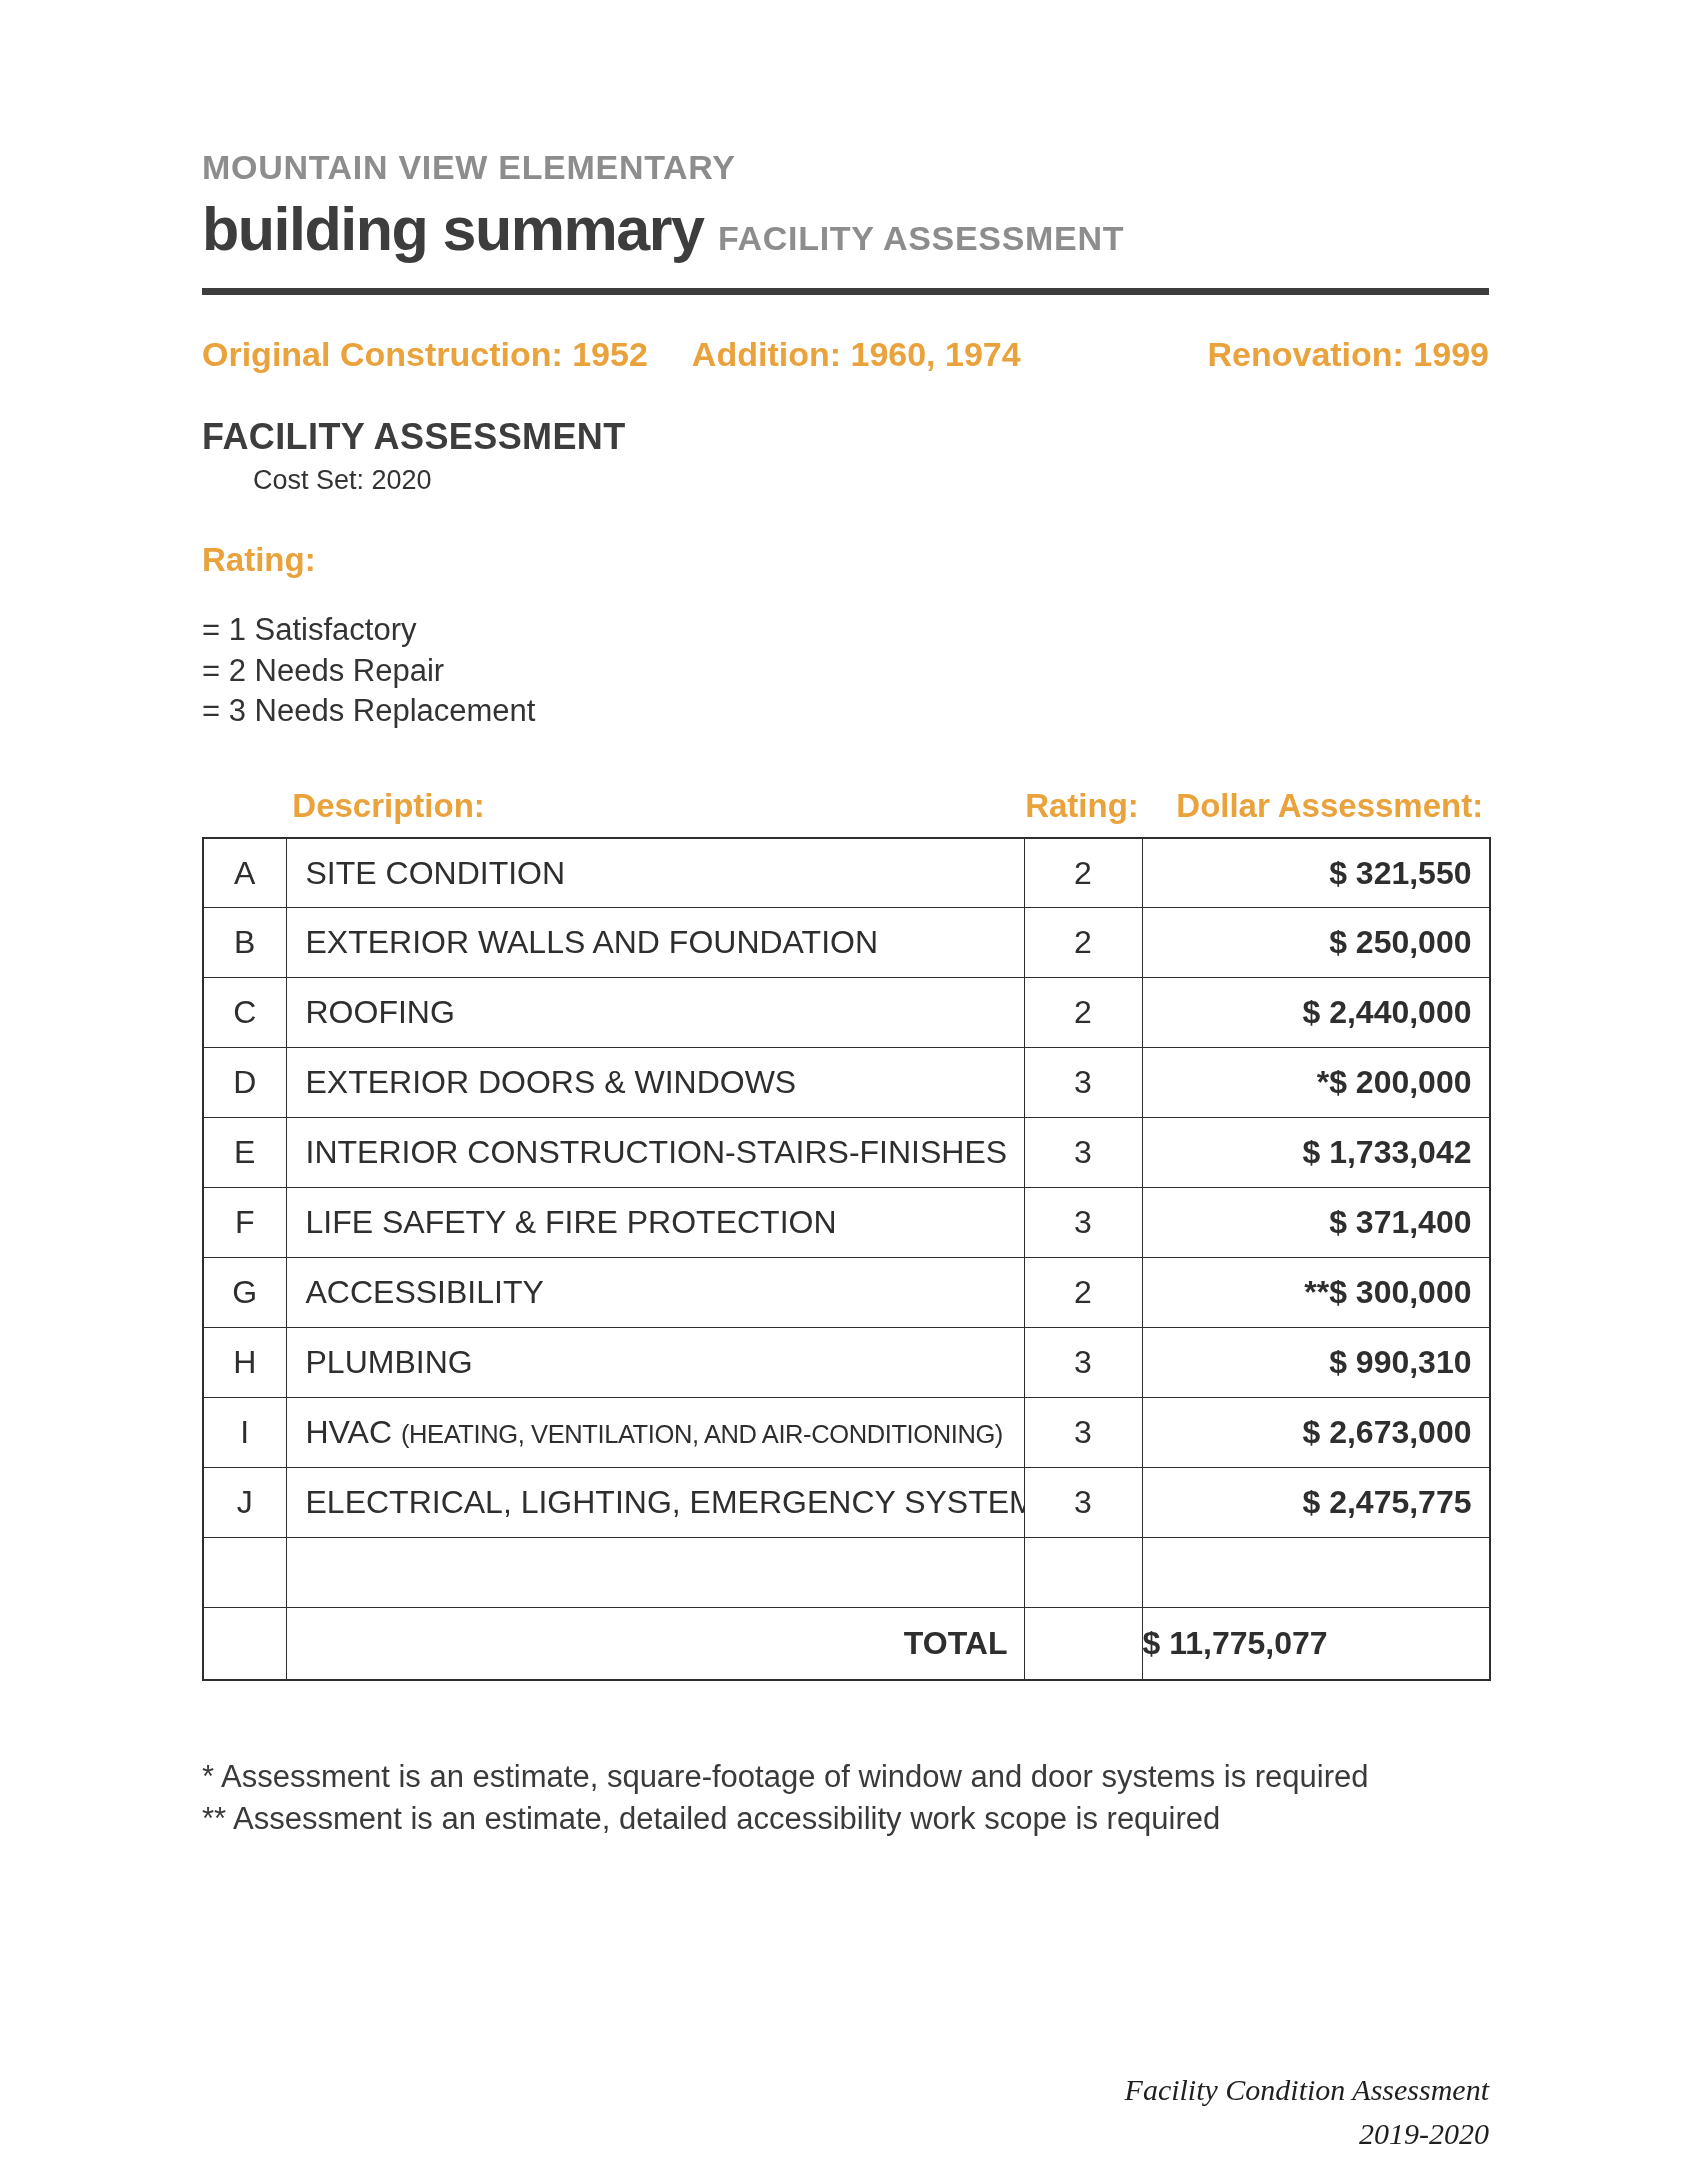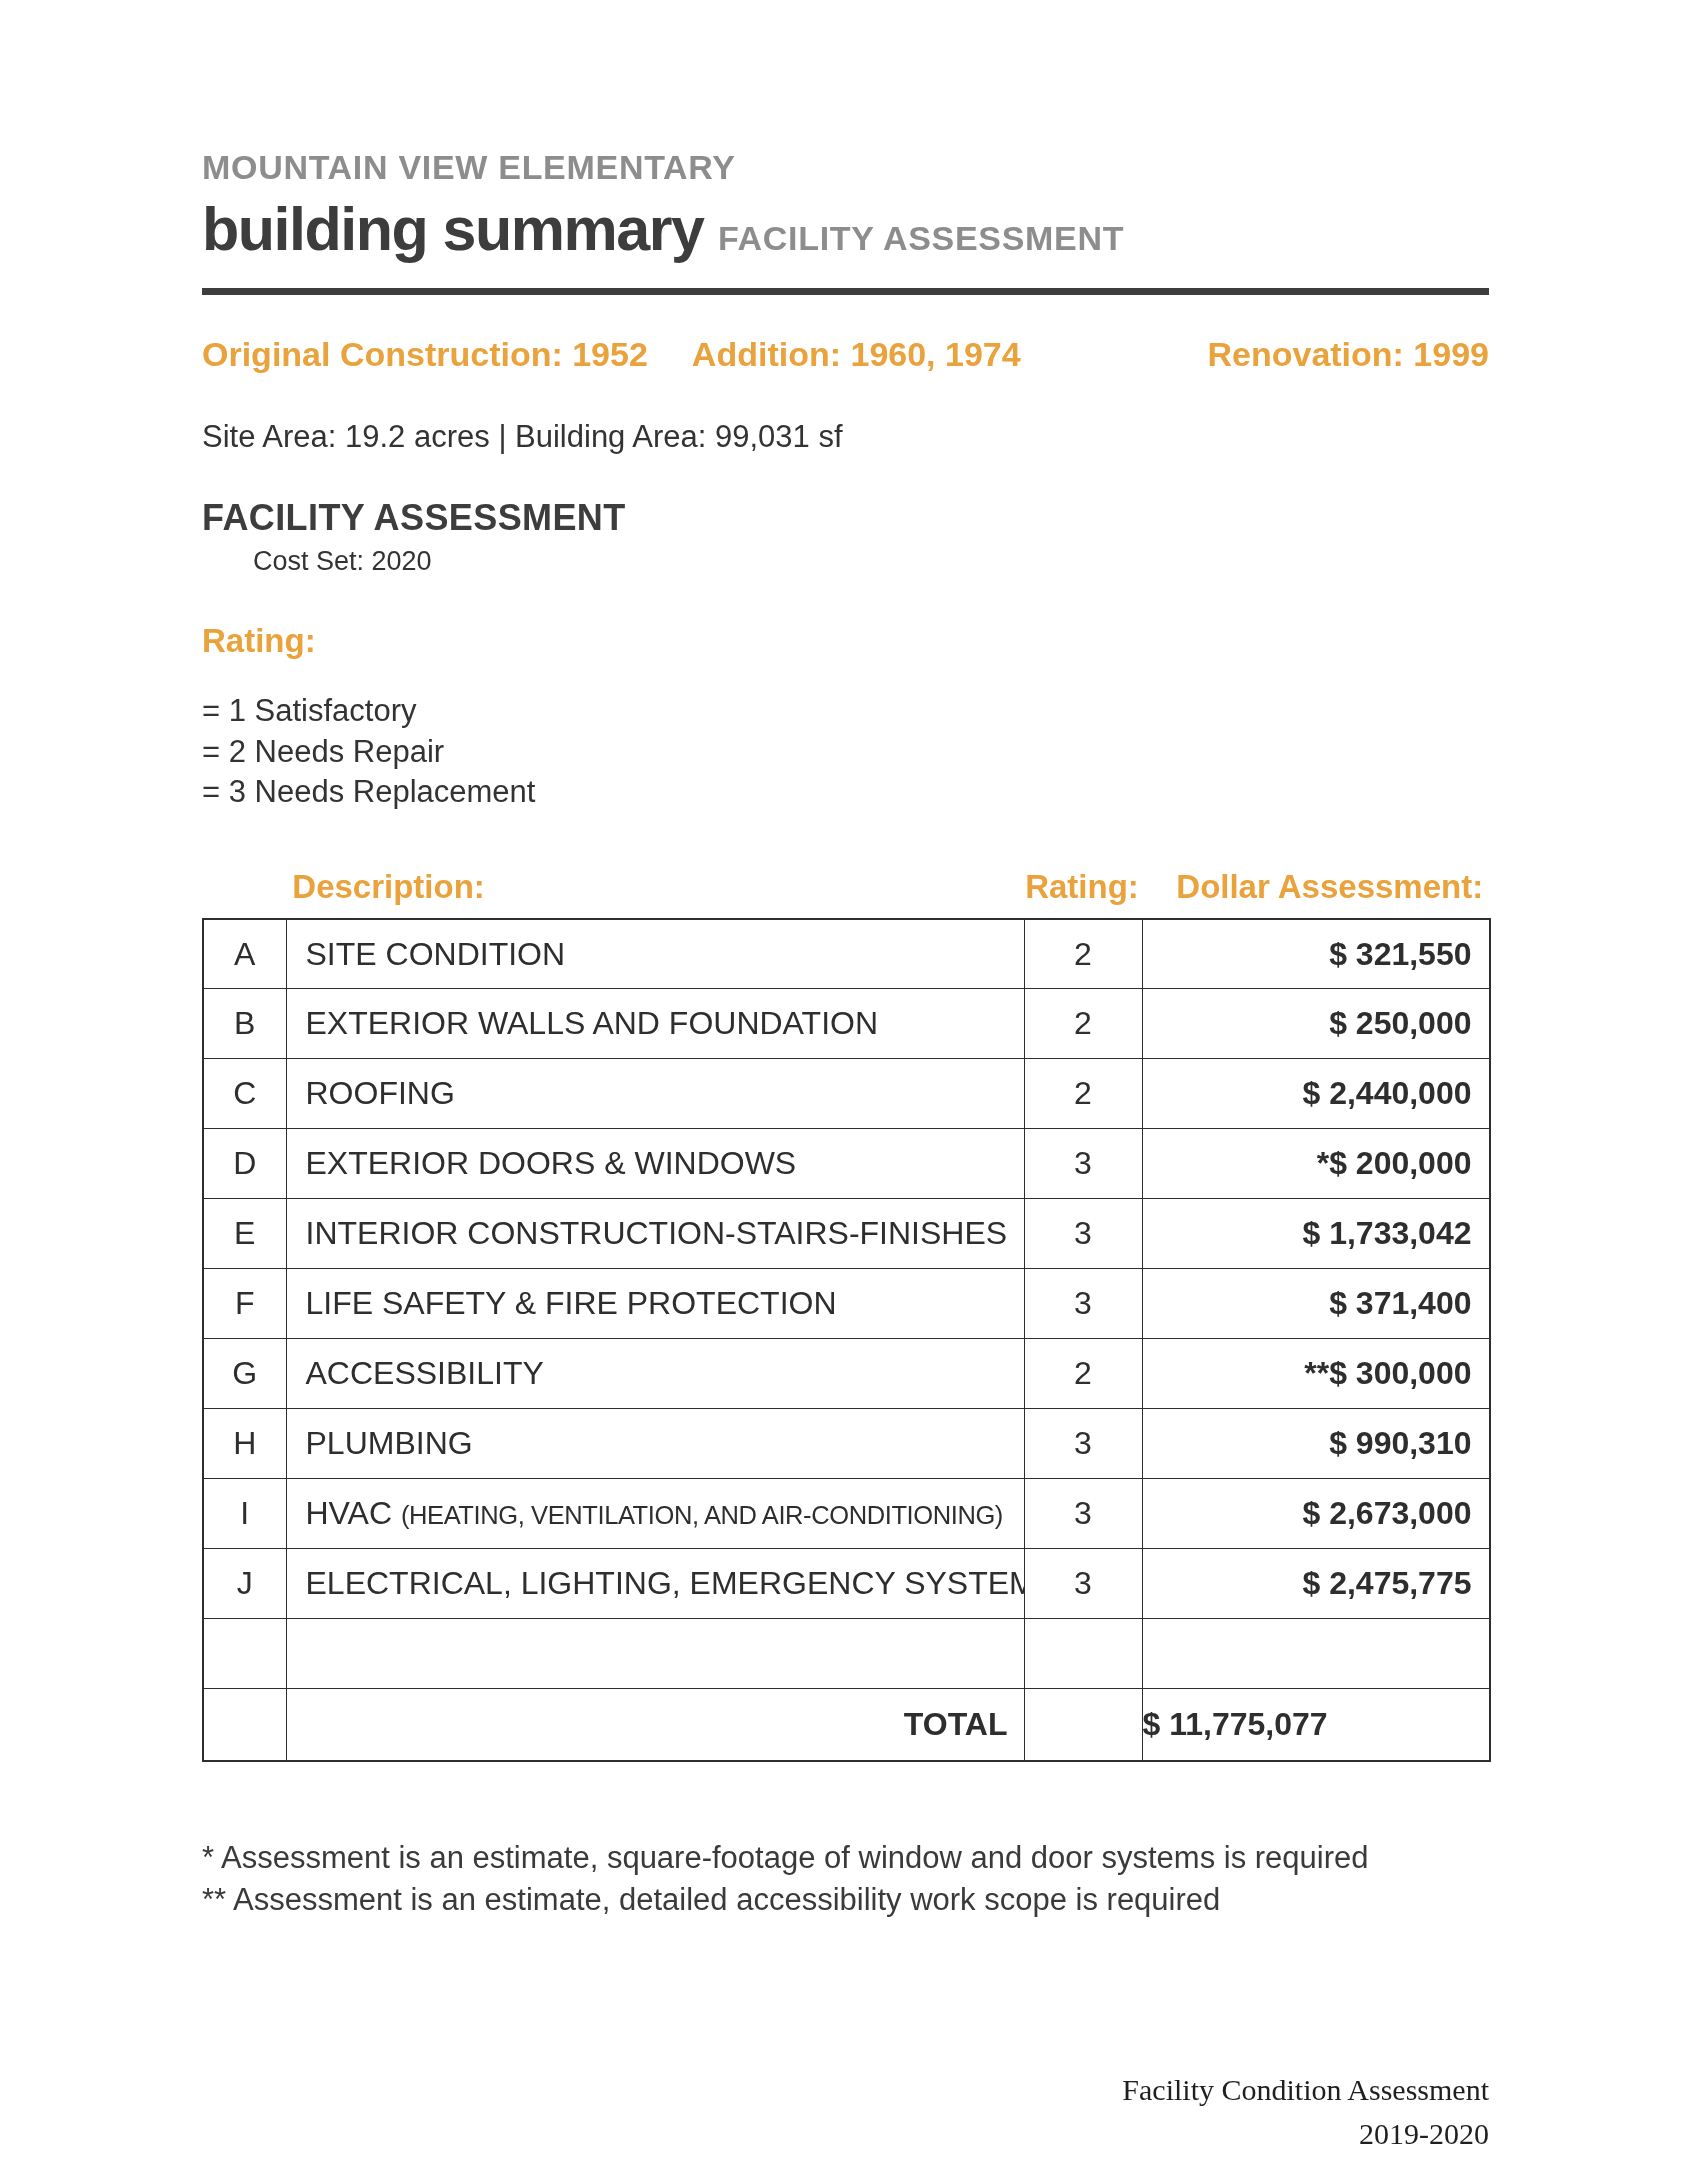--- a/index.html
+++ b/index.html
@@ -146,20 +146,21 @@
     font-size: 31px;
     color: #3a3a3a;
     line-height: 1.35;
   }
   .doc-footer {
     position: absolute;
     right: 198px;
     bottom: 28px;
     text-align: right;
     font-family: "Liberation Serif", serif;
+    font-style: italic;
     font-size: 30px;
     color: #1f1f1f;
     line-height: 1.45;
   }
 </style>
 </head>
 <body>
 
 <div class="page">
 
@@ -170,21 +171,20 @@
   </div>
 
   <div class="rule"></div>
 
   <div class="construction-line">
     <span class="original">Original Construction: 1952</span>
     <span class="addition">Addition: 1960, 1974</span>
     <span class="renovation">Renovation: 1999</span>
   </div>
 
-  <div class="site-line">Site Area: 19.2 acres | Building Area: 99,031 sf</div>
 
   <div class="section-title">FACILITY ASSESSMENT</div>
   <div class="cost-set">Cost Set: 2020</div>
 
   <div class="rating-label">Rating:</div>
   <div class="legend">
     <div>= 1 Satisfactory</div>
     <div>= 2 Needs Repair</div>
     <div>= 3 Needs Replacement</div>
   </div>

